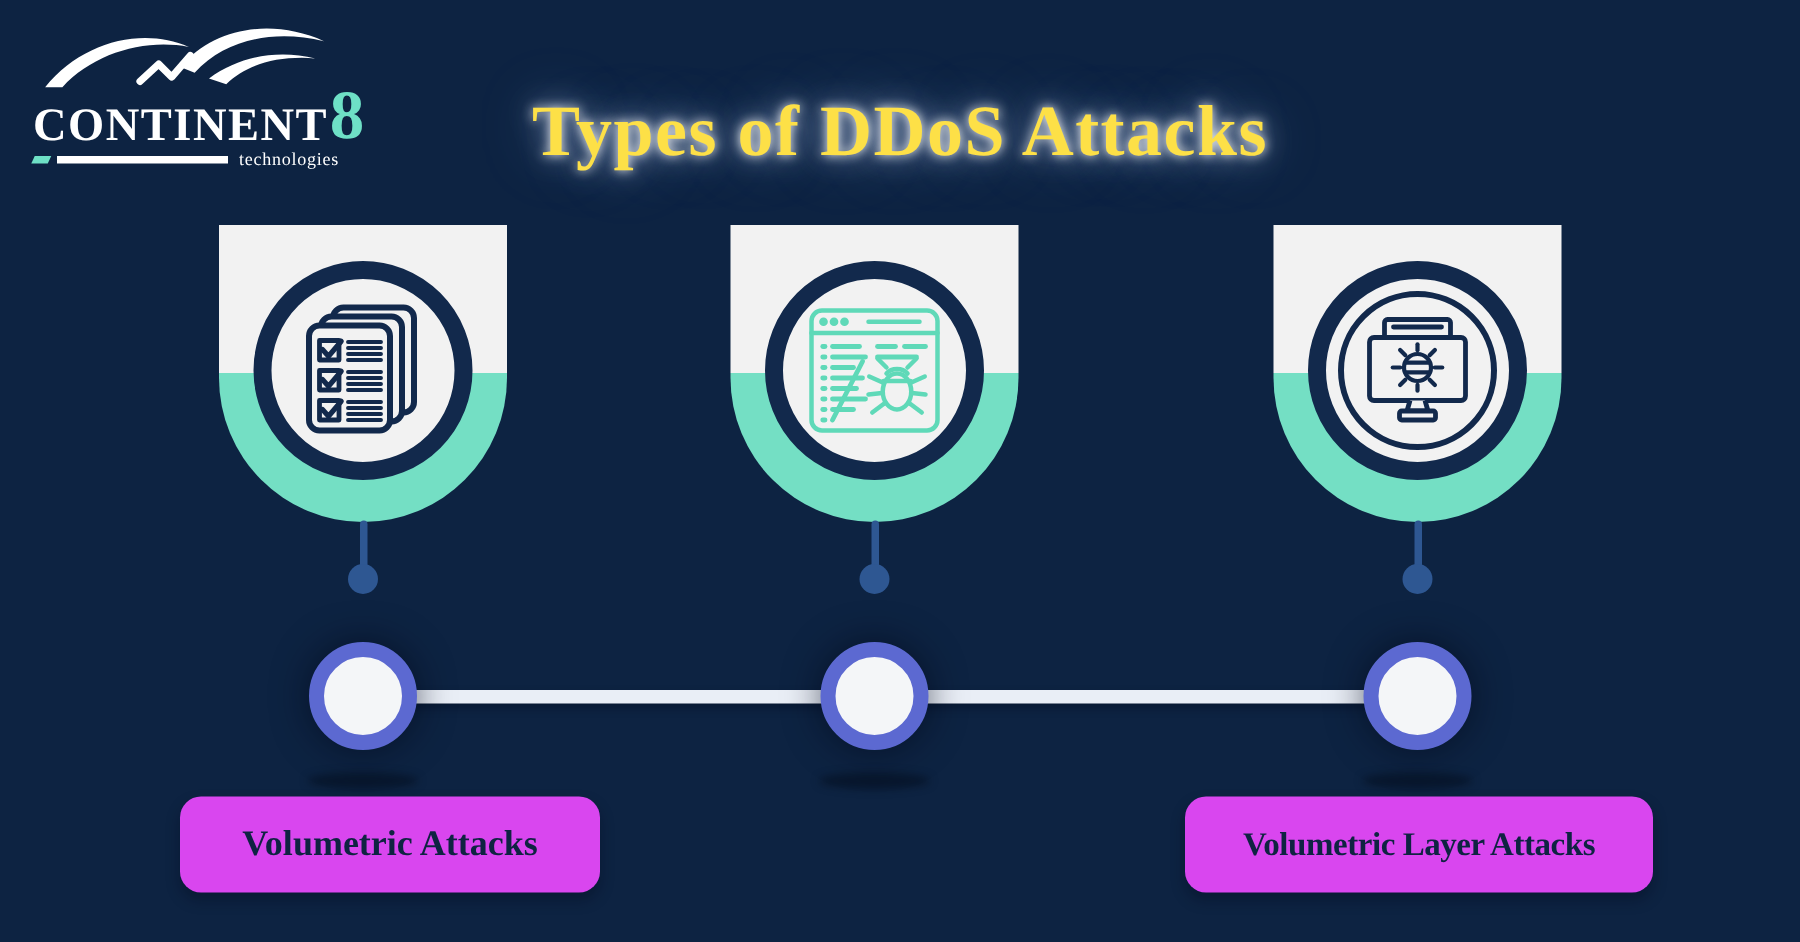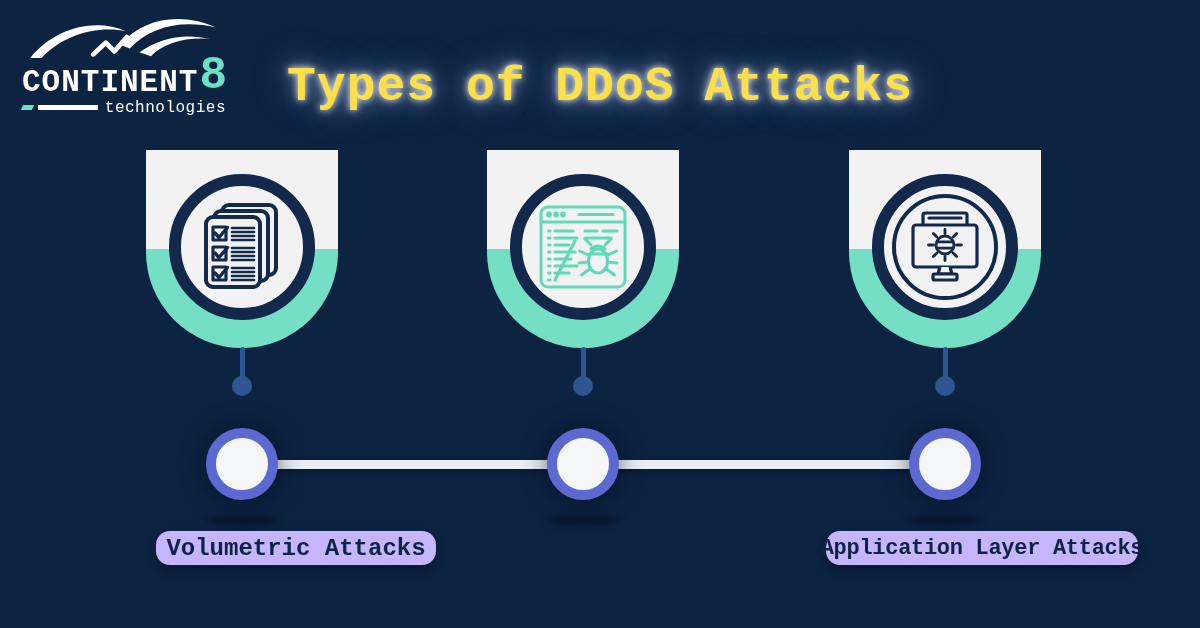--- a/index.html
+++ b/index.html
@@ -1,31 +1,31 @@
 <!DOCTYPE html>
 <html><head>
 <meta charset="utf-8">
 <style>
   html,body{margin:0;padding:0;background:#0d2342;}
   *{box-sizing:border-box;}
   .canvas{
     position:relative;width:1200px;height:628px;overflow:hidden;
-    background:#0d2342;font-family:Liberation Mono, monospace;padding-left:36px;
+    background:#0d2342;font-family:Liberation Serif, serif;padding-left:36px;
   }
 
   
   .logo{position:absolute;left:22px;top:14px;width:204px;}
   .logo-swoosh{display:block;width:204px;height:46px;}
   .logo-row{display:flex;align-items:flex-end;line-height:.82;margin-top:-2px;}
   .logo-brand{color:#ffffff;font-weight:bold;font-size:31px;letter-spacing:1px;}
   .logo-eight{color:#6ee0c6;font-weight:bold;font-size:46px;margin-left:1px;}
   .logo-subrow{display:flex;align-items:center;margin-top:3px;}
   .logo-dash{width:11px;height:5px;background:#6ee0c6;transform:skewX(-25deg);margin-right:5px;}
   .logo-bar{flex:1;height:5px;background:#ffffff;}
-  .logo-sub{color:#ffffff;font-size:16px;margin-left:7px;letter-spacing:.5px;}
+  .logo-sub{color:#ffffff;font-size:12px;margin-left:7px;letter-spacing:.5px;}
 
   
   .title{
     position:absolute;left:0;right:0;top:60px;text-align:center;
     color:#fde047;font-weight:bold;font-size:48px;letter-spacing:1px;
     text-shadow:0 0 7px rgba(255,255,255,.95),0 0 20px rgba(200,220,255,.65),0 0 42px rgba(160,195,255,.4);
   }
 
   
   .s1{--cx:242px;} .s2{--cx:583px;} .s3{--cx:945px;}
@@ -66,24 +66,24 @@
     box-shadow:0 0 24px rgba(2,9,24,.6);
   }
   .node-shadow{
     position:absolute;top:515px;left:calc(var(--cx) - 37px);
     width:74px;height:11px;border-radius:50%;
     background:rgba(4,13,28,.55);filter:blur(3px);
   }
 
   
   .chip{
-    position:absolute;top:531px;height:34px;border-radius:14px;
-    background:#c4b5fd;color:#0f2342;font-weight:bold;
+    position:absolute;top:531px;height:64px;border-radius:14px;
+    background:#d946ef;color:#0f2342;font-weight:bold;
     display:flex;align-items:center;justify-content:center;
-    box-shadow:0 5px 9px rgba(2,10,25,.35);white-space:nowrap;margin-left:36px;
+    box-shadow:0 5px 9px rgba(2,10,25,.35);white-space:nowrap;
   }
   .chip1{left:120px;width:280px;font-size:24px;}
   .chip2{left:450px;width:280px;font-size:24px;}
   .chip3{left:790px;width:312px;font-size:22px;letter-spacing:-.3px;}
 </style>
 </head>
 <body>
 
 <div class="canvas">
 
@@ -239,15 +239,15 @@
 
   <div class="tl-line"></div>
   <div class="node-shadow s1"></div>
   <div class="node-shadow s2"></div>
   <div class="node-shadow s3"></div>
   <div class="tl-node s1"></div>
   <div class="tl-node s2"></div>
   <div class="tl-node s3"></div>
 
   <div class="chip chip1">Volumetric Attacks</div>
-  <div class="chip chip3">Application Layer Attacks</div>
+  <div class="chip chip3">Volumetric Layer Attacks</div>
 
 </div>
 
 </body></html>

